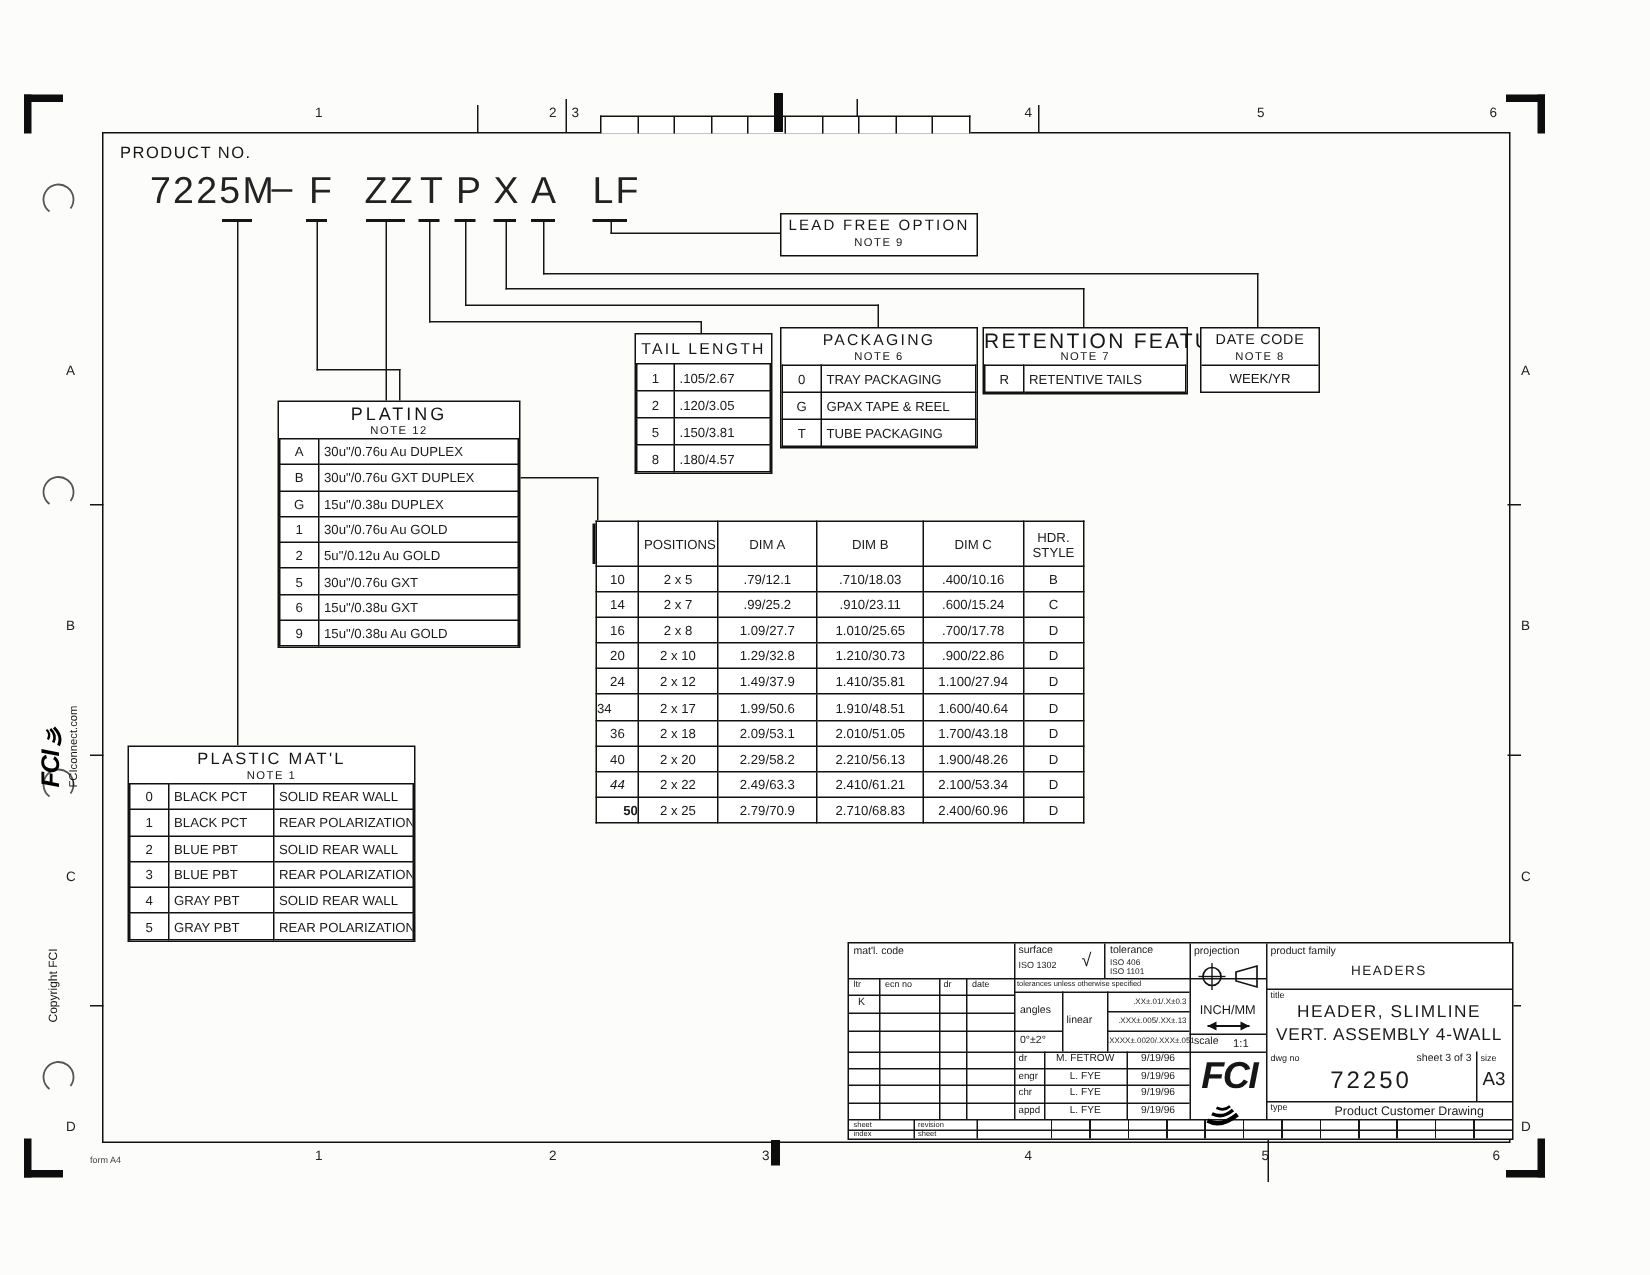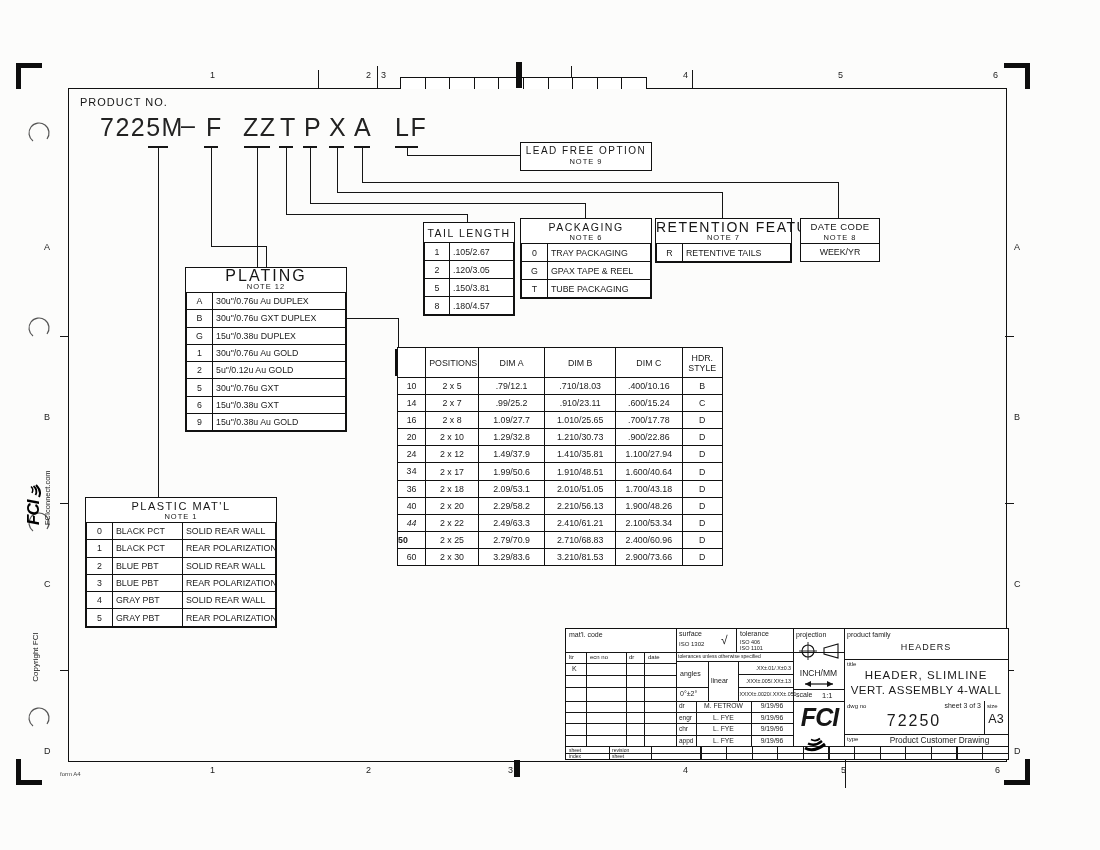--- a/index.html
+++ b/index.html
@@ -245,21 +245,21 @@
   </table>
 </div>
 
 <div class="optbox" style="left:800px;top:218px;width:78px">
   <div class="t1" style="font-size:9.5px;letter-spacing:.5px">DATE CODE</div>
   <div class="t2">NOTE 8</div>
   <div style="border-top:1.1px solid #111;text-align:center;font-size:8.8px;height:17px;line-height:17px">WEEK/YR</div>
 </div>
 
 <div class="optbox" style="left:185px;top:267px;width:160px">
-  <div class="t1" style="font-size:16px;letter-spacing:2px">PLATING</div>
+  <div class="t1" style="font-size:12px;letter-spacing:2px">PLATING</div>
   <div class="t2">NOTE 12</div>
   <table class="rh17">
     <colgroup>
         <col style="width:26px">
         <col>
       </colgroup>
       <tbody>
         <tr>
           <td class="code">A</td>
           <td>30u"/0.76u Au DUPLEX</td>
@@ -395,21 +395,21 @@
       </tr>
       <tr>
         <td class="code" style="text-align: center;">24</td>
         <td class="code">2 x 12</td>
         <td class="code">1.49/37.9</td>
         <td class="code">1.410/35.81</td>
         <td class="code">1.100/27.94</td>
         <td class="code">D</td>
       </tr>
       <tr>
-        <td class="code" style="text-align: center; font-family: Liberation Mono, monospace;">34</td>
+        <td class="code" style="text-align: left;">34</td>
         <td class="code">2 x 17</td>
         <td class="code">1.99/50.6</td>
         <td class="code">1.910/48.51</td>
         <td class="code">1.600/40.64</td>
         <td class="code">D</td>
       </tr>
       <tr>
         <td class="code" style="text-align: center;">36</td>
         <td class="code">2 x 18</td>
         <td class="code">2.09/53.1</td>
@@ -427,33 +427,25 @@
       </tr>
       <tr>
         <td class="code" style="text-align: center; font-style: italic;">44</td>
         <td class="code">2 x 22</td>
         <td class="code">2.49/63.3</td>
         <td class="code">2.410/61.21</td>
         <td class="code">2.100/53.34</td>
         <td class="code">D</td>
       </tr>
       <tr>
-        <td class="code" style="text-align: left; font-weight: bold;">50</td>
+        <td class="code" style="text-align: right; font-weight: bold;">50</td>
         <td class="code">2 x 25</td>
         <td class="code">2.79/70.9</td>
         <td class="code">2.710/68.83</td>
         <td class="code">2.400/60.96</td>
-        <td class="code">D</td>
-      </tr>
-      <tr>
-        <td class="code" style="text-align: center;">60</td>
-        <td class="code">2 x 30</td>
-        <td class="code">3.29/83.6</td>
-        <td class="code">3.210/81.53</td>
-        <td class="code">2.900/73.66</td>
         <td class="code">D</td>
       </tr>
     </tbody>
 </table>
 
 <div class="abs" style="left:565px;top:628px;width:442px;height:130px;border:1.6px solid #111;background:#fff">
 
   <div class="vl" style="left:110px;top:0;height:117px"></div>
   <div class="vl" style="left:227px;top:0;height:117px"></div>
   <div class="vl" style="left:278px;top:0;height:117px"></div>

